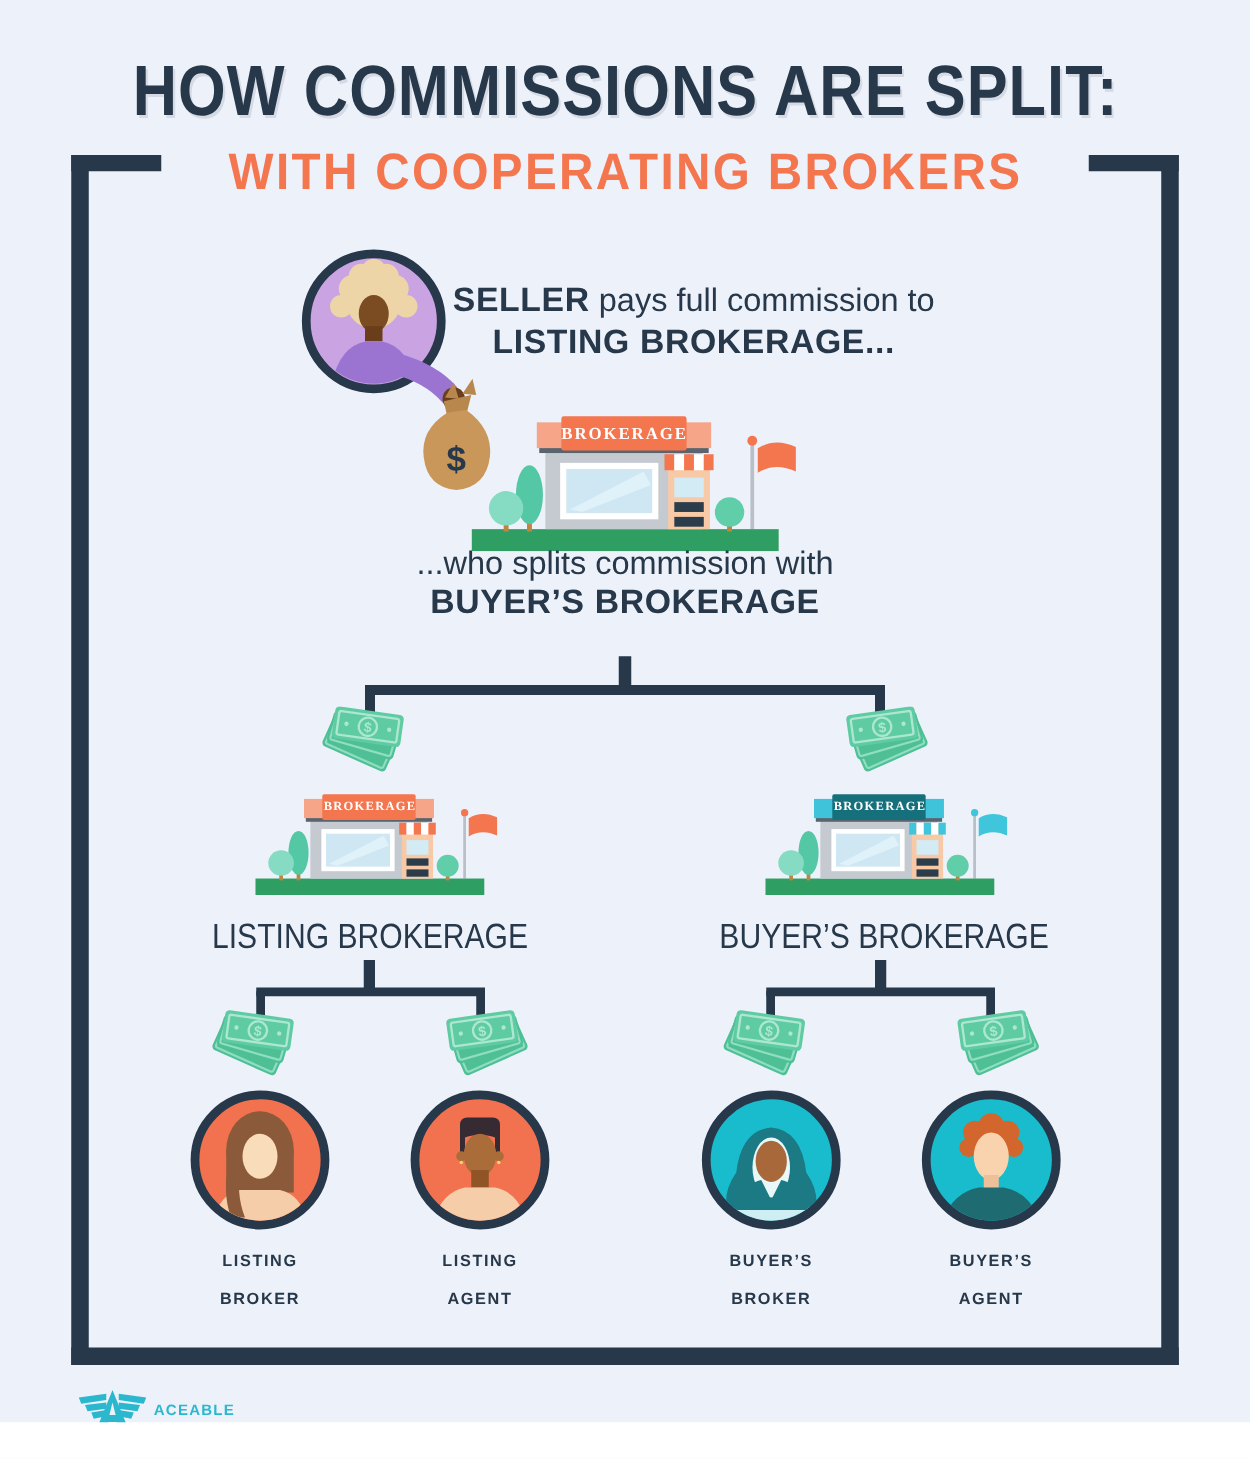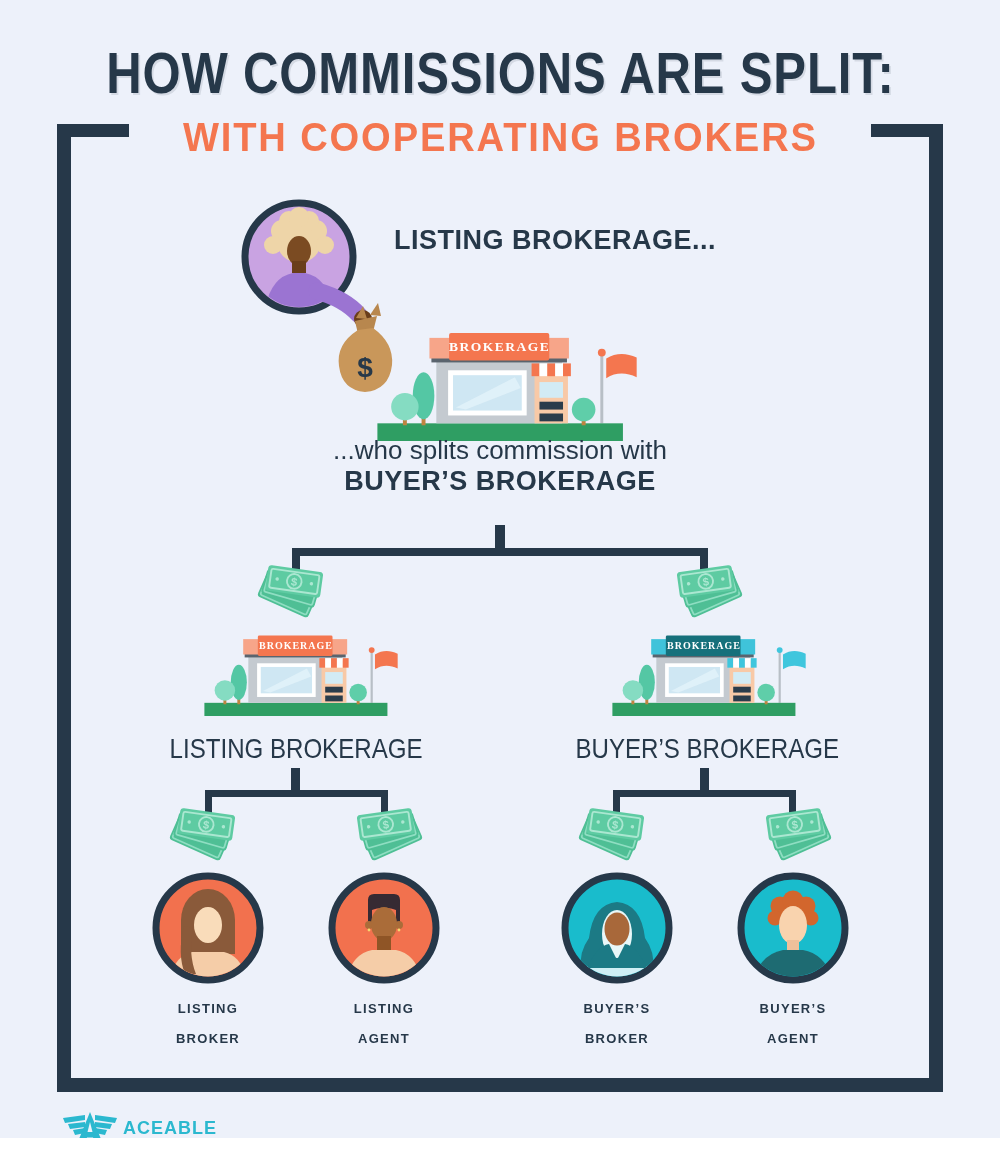--- a/index.html
+++ b/index.html
@@ -41,21 +41,21 @@
   .sign-label.big{font-size:13.5px;letter-spacing:1.5px;line-height:26px;}
   .sign-label.small{font-size:10px;letter-spacing:1px;line-height:19px;}
 
   .scheme-orange{--sign:var(--orange);--tab:var(--orange-light);--accent:var(--orange);}
   .scheme-teal{--sign:var(--teal-sign);--tab:var(--cyan);--accent:#3fc6dd;}
 
   .money{position:absolute;}
   .avatar{position:absolute;}
 
   .logo{position:absolute;left:63px;top:1110px;display:flex;align-items:center;gap:6px;}
-  .logo-text{color:var(--logo-teal);font-weight:700;font-size:18px;letter-spacing:1px;text-align:right;}
+  .logo-text{color:var(--logo-teal);font-weight:700;font-size:12px;letter-spacing:1px;text-align:right;}
 </style>
 </head>
 <body>
 
 <div class="stage">
 
   <svg width="0" height="0" style="position:absolute" aria-hidden="true">
     <defs>
       <g id="bill-under-g">
         <rect x="0" y="0" width="64" height="30" rx="4" fill="var(--money-under)"></rect>
@@ -153,20 +153,21 @@
     <g>
       <path d="M118,124 L140,119 L136,135 L121,137 Z" fill="#b8874e"></path>
       <path d="M119,121 L126,109 L130,122 Z" fill="#b8874e"></path>
       <path d="M133,118 L141,106 L144,119 Z" fill="#b8874e"></path>
       <path d="M121,133 Q99,147 102,169 Q105,193 128,195 Q152,193 155,168 Q157,146 136,131 Z" fill="#c9975a"></path>
       <text x="128" y="180" font-size="28" font-weight="bold" fill="#263849" text-anchor="middle" font-family="'Liberation Sans',sans-serif">$</text>
     </g>
   </svg>
 
   <div class="caption" style="left:360px;top:224px;width:390px">
+    <div><span class="b">SELLER</span> <span>pays full commission to</span></div>
     <div class="b">LISTING BROKERAGE...</div>
   </div>
 
   <div class="bldg scheme-orange" style="left:377px;top:331px">
     <svg width="264" height="110" viewBox="0 0 268 112">
         <use href="#building-g"></use>
       </svg>
   </div>
   <div class="sign-label big" style="left:449px;top:334px;width:100px">BROKERAGE</div>
 

